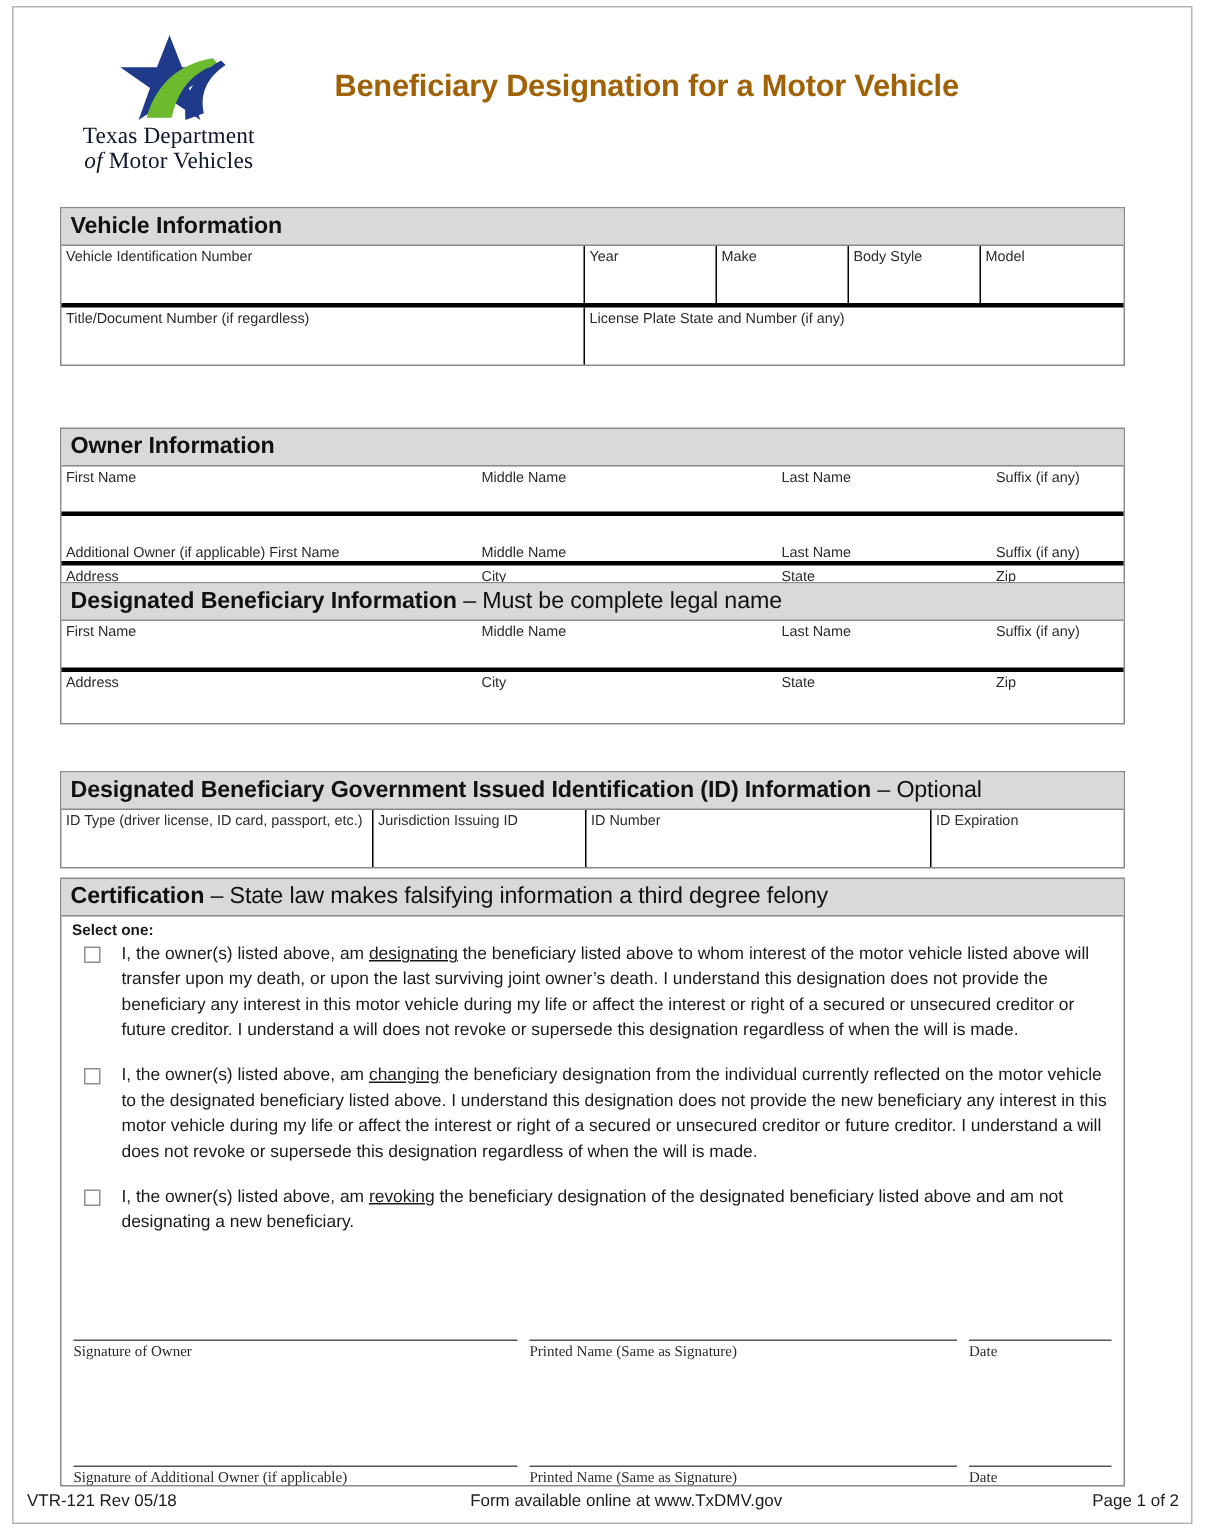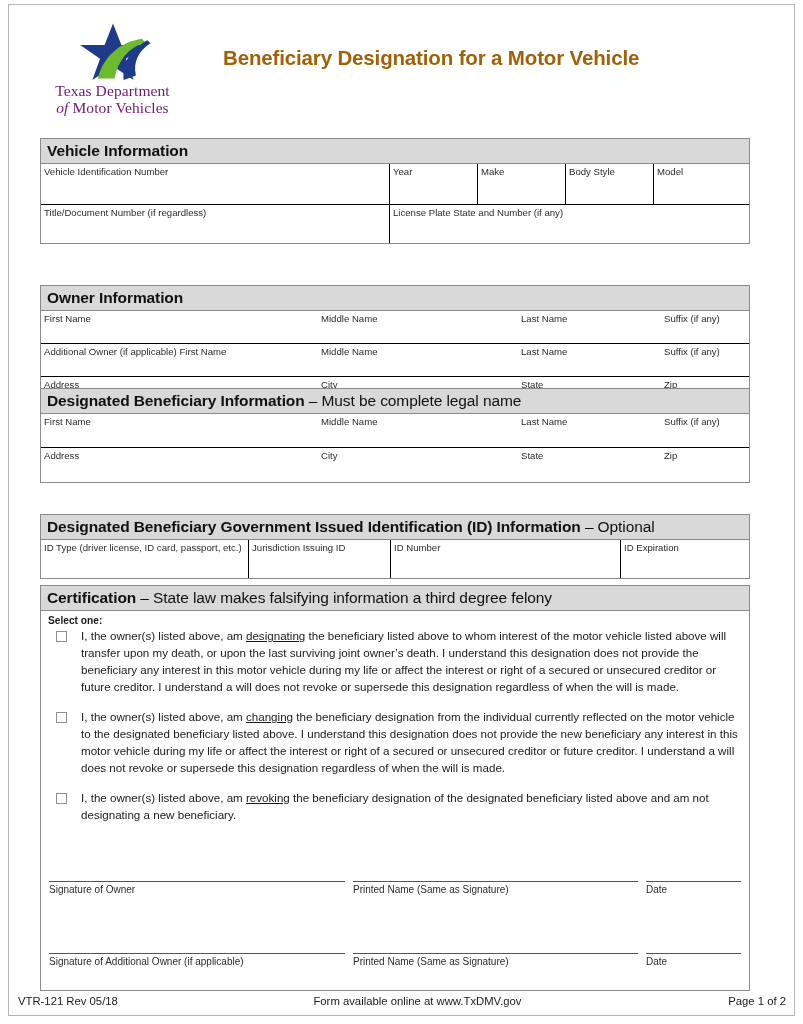--- a/index.html
+++ b/index.html
@@ -52,21 +52,21 @@
   }
   .logo-mark {
     width: 78px;
     height: 58px;
     display: block;
   }
   .logo-text {
     margin-top: 2px;
     text-align: center;
     font-family: "Liberation Serif", serif;
-    color: #701a75;
+    color: #0f172a;
     line-height: 1.12;
   }
   .logo-text .l1 { font-size: 15.5px; letter-spacing: .1px; }
   .logo-text .l2 { font-size: 15.5px; letter-spacing: .1px; }
   .logo-text .it { font-style: italic; }
   .form-title {
     flex: 1;
     padding-left: 38px;
     padding-top: 28px;
     font-size: 20.5px;
@@ -93,21 +93,21 @@
     line-height: 1.12;
     color: #111111;
     letter-spacing: -0.1px;
     white-space: nowrap;
   }
   .band .reg {
     font-weight: normal;
   }
   .row {
     display: flex;
-    border-bottom: 1px solid #000000;
+    border-bottom: 3px solid #000000;
     box-sizing: border-box;
   }
   .row.last { border-bottom: none; }
   .cell {
     box-sizing: border-box;
     padding: 2px 0 0 3px;
     font-size: 9.6px;
     line-height: 1.15;
     color: #2b2b2b;
     overflow: hidden;
@@ -154,21 +154,22 @@
     line-height: 1.46;
     color: #1a1a1a;
     text-align: left;
   }
   .opt-text u { text-decoration: underline; }
 
   
   .sig-wrap { padding: 0 8px 0 8px; }
   .sig-row {
     display: flex;
-    margin-top: 0;
+    margin-top: 12px;
+    font-family: Liberation Serif, serif;
   }
   .sig-col { box-sizing: border-box; }
   .sig-line {
     border-top: 1px solid #555555;
     height: 0;
   }
   .sig-lbl {
     font-size: 10px;
     color: #2b2b2b;
     padding-top: 2px;
@@ -228,21 +229,21 @@
   </div>
 
   <div class="block" style="top:241px;margin-top:44px;">
     <div class="band">Owner Information</div>
     <div class="row" style="height:33px;">
       <div class="lbl" style="width:277px;">First Name</div>
       <div class="lbl" style="width:200px;">Middle Name</div>
       <div class="lbl" style="width:143px;">Last Name</div>
       <div class="lbl" style="flex:1;">Suffix (if any)</div>
     </div>
-    <div class="row" style="height:33px;">
+    <div class="row" style="height:33px;align-items:flex-end;">
       <div class="lbl" style="width:277px;">Additional Owner (if applicable) First Name</div>
       <div class="lbl" style="width:200px;">Middle Name</div>
       <div class="lbl" style="width:143px;">Last Name</div>
       <div class="lbl" style="flex:1;">Suffix (if any)</div>
     </div>
     <div class="row" style="height:33px;">
       <div class="lbl" style="width:277px;">Address</div>
       <div class="lbl" style="width:200px;">City</div>
       <div class="lbl" style="width:143px;">State</div>
       <div class="lbl" style="flex:1;">Zip</div>

